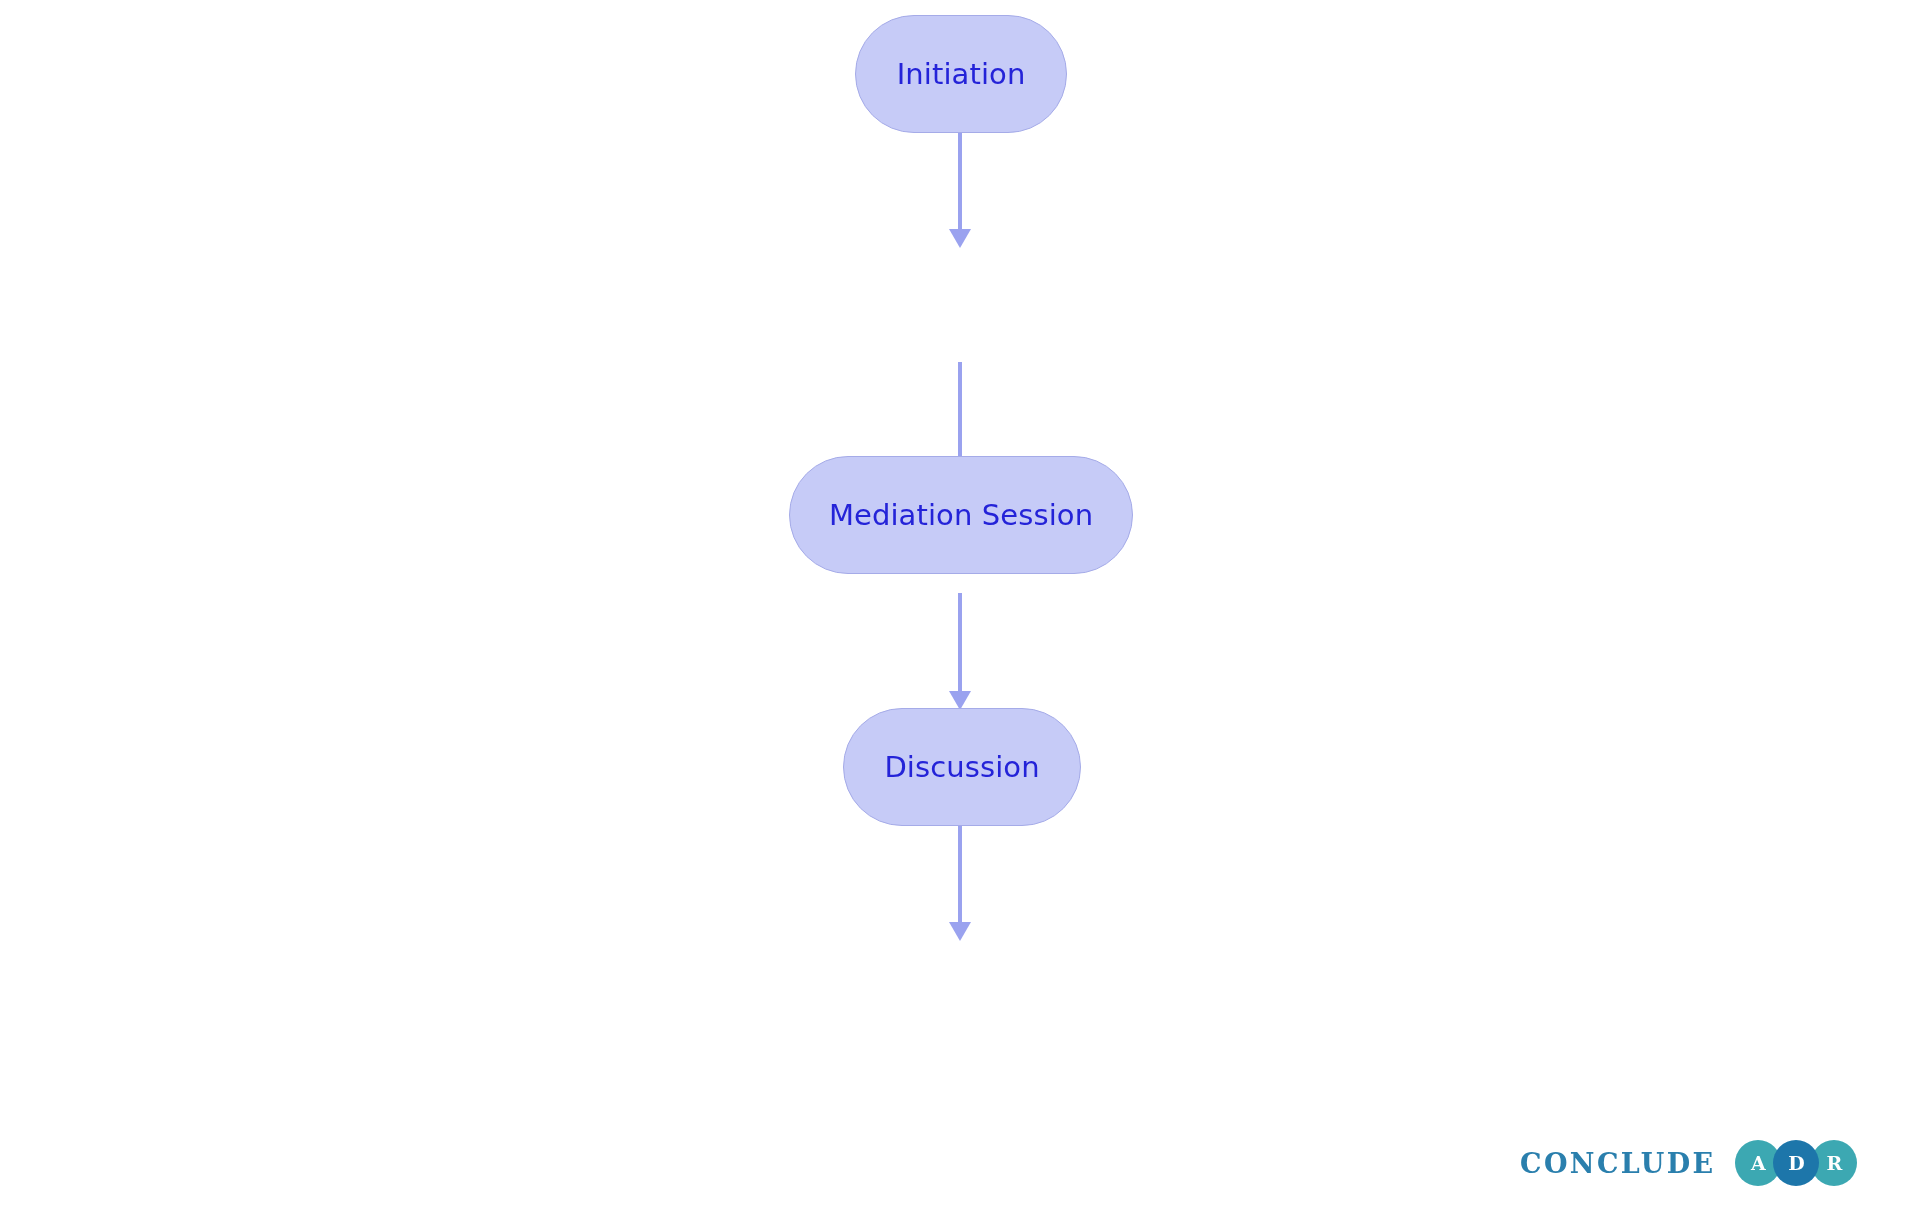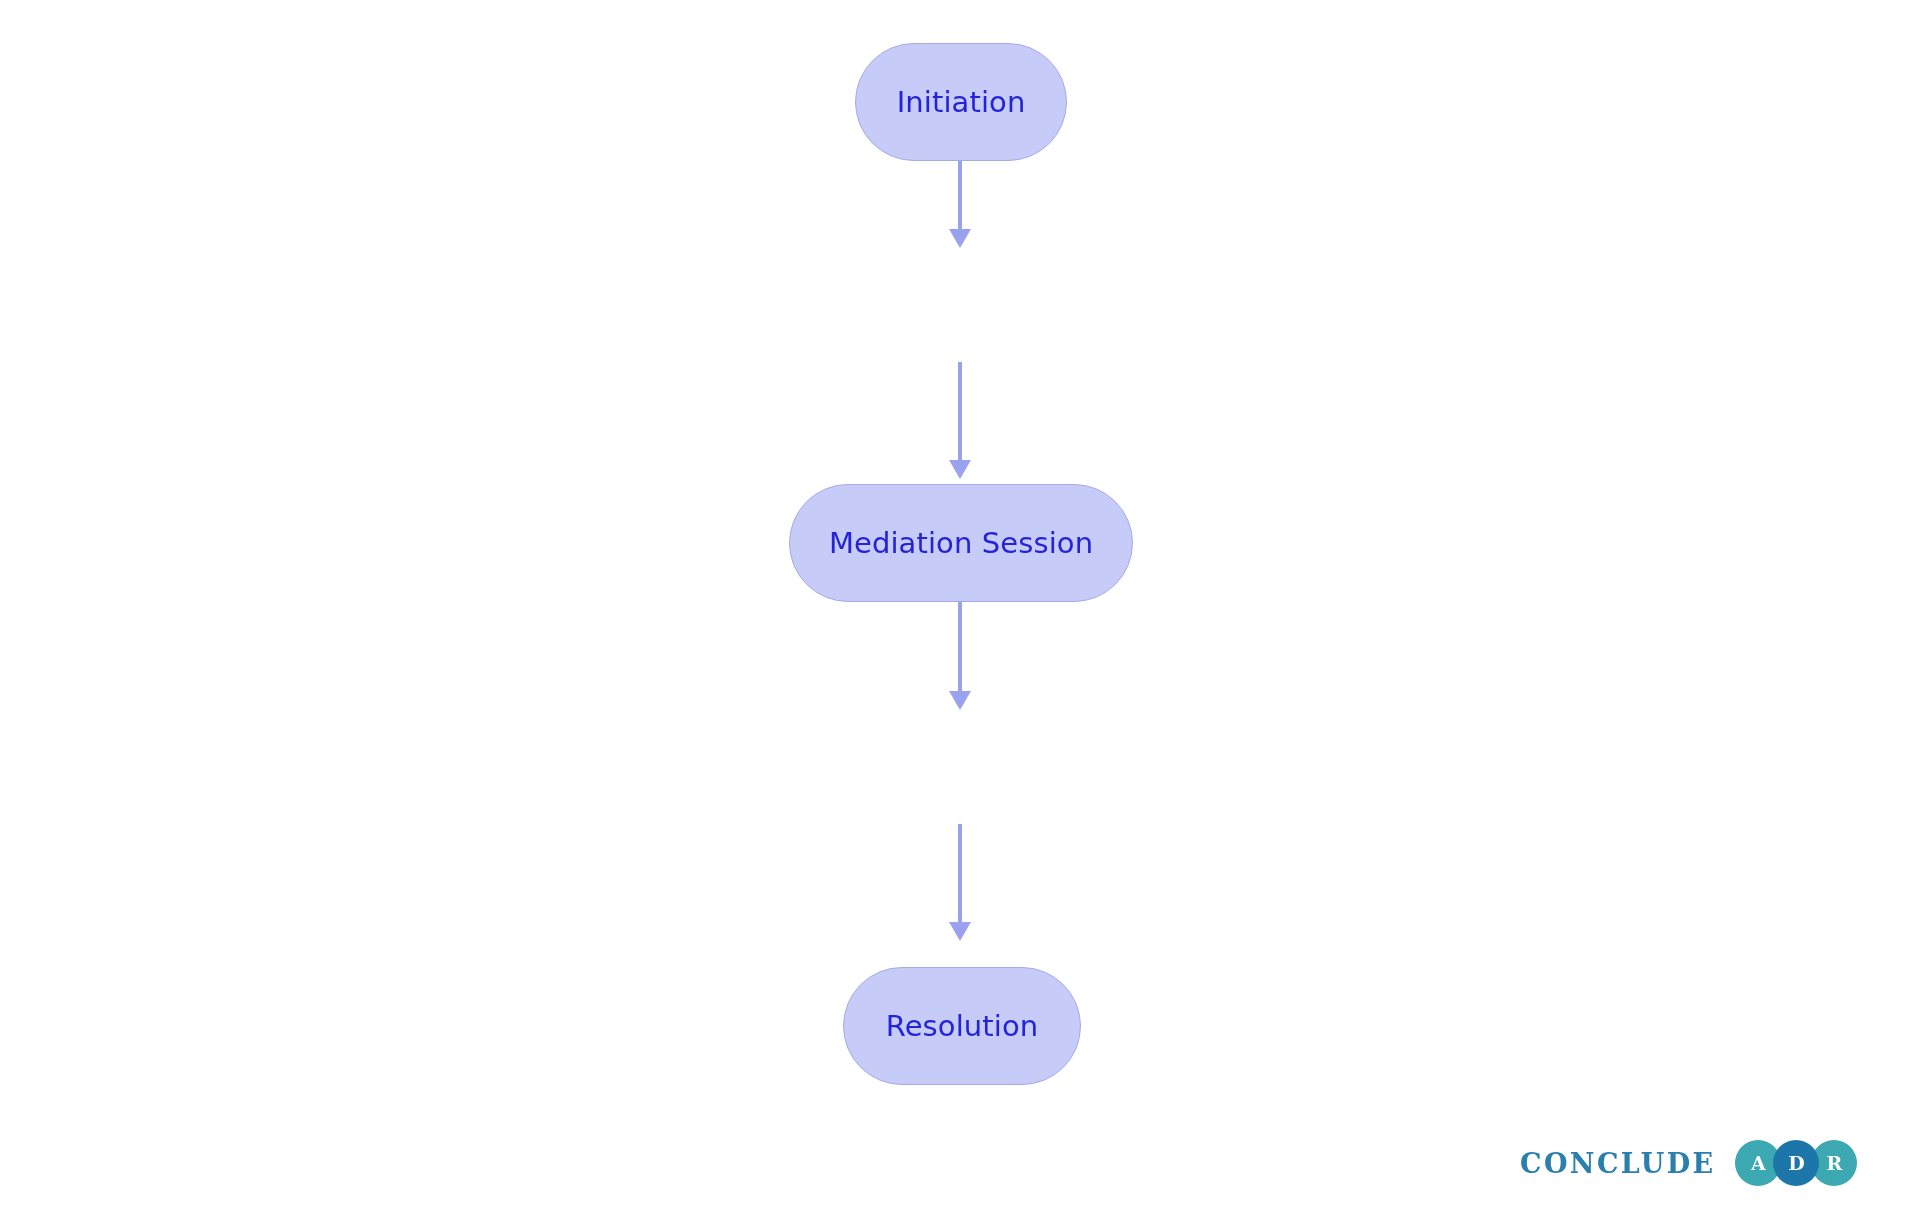--- a/index.html
+++ b/index.html
@@ -28,21 +28,20 @@
   .flow-node {
     position: absolute;
     display: flex;
     align-items: center;
     justify-content: center;
     box-sizing: border-box;
     background: #c6cbf7;
     border: 1.6px solid #a5abe8;
     border-radius: 60px;
     z-index: 3;
-    margin-top: 28px;
   }
   .flow-node .node-label {
     color: #2423d8;
     font-family: "DejaVu Sans", "Liberation Sans", sans-serif;
     font-size: 29px;
     font-weight: 400;
     letter-spacing: 0.1px;
     white-space: nowrap;
     line-height: 1;
   }
@@ -154,29 +153,29 @@
 
   <div class="flow-node node-mediation">
     <span class="node-label">Mediation Session</span>
   </div>
 
   <div class="connector conn-3">
     <div class="conn-line"></div>
     <div class="conn-head"></div>
   </div>
 
+  <div class="flow-node node-discussion">
+    <span class="node-label">Discussion</span>
+  </div>
 
   <div class="connector conn-4">
     <div class="conn-line"></div>
     <div class="conn-head"></div>
   </div>
 
-  <div class="flow-node node-resolution">
-    <span class="node-label">Resolution</span>
-  </div>
 
 </div>
 
 <div id="brand-logo">
   <span class="brand-wordmark">CONCLUDE</span>
   <span class="brand-marks">
     <span class="brand-circle circle-a">A</span>
     <span class="brand-circle circle-d">D</span>
     <span class="brand-circle circle-r">R</span>
   </span>

